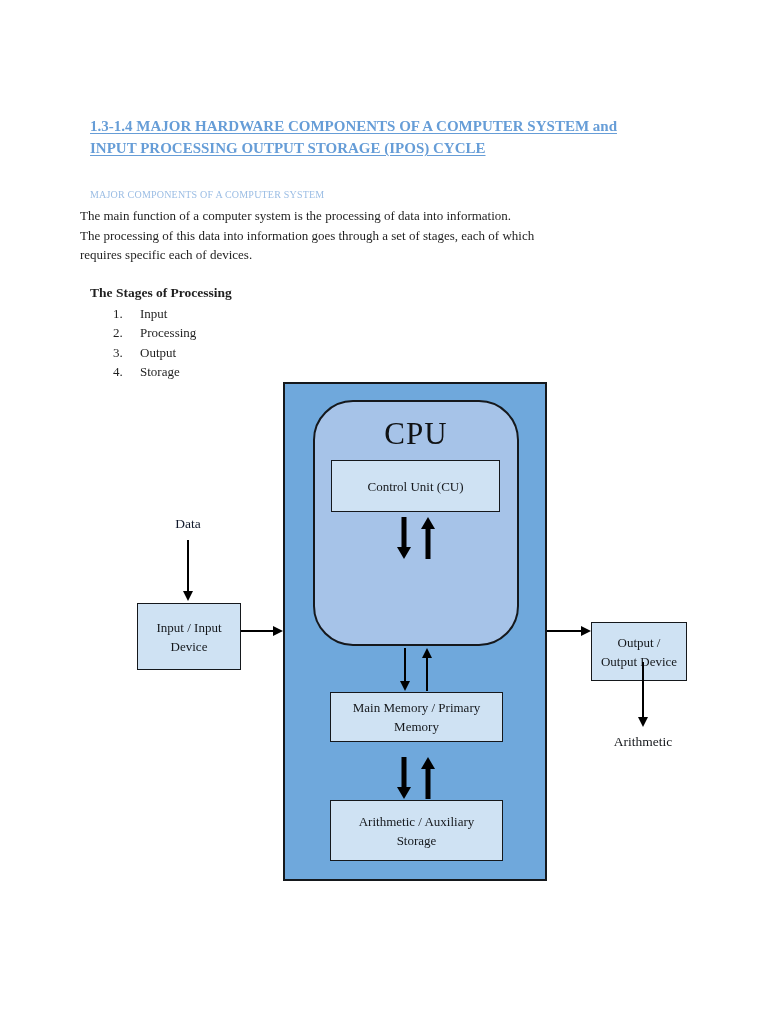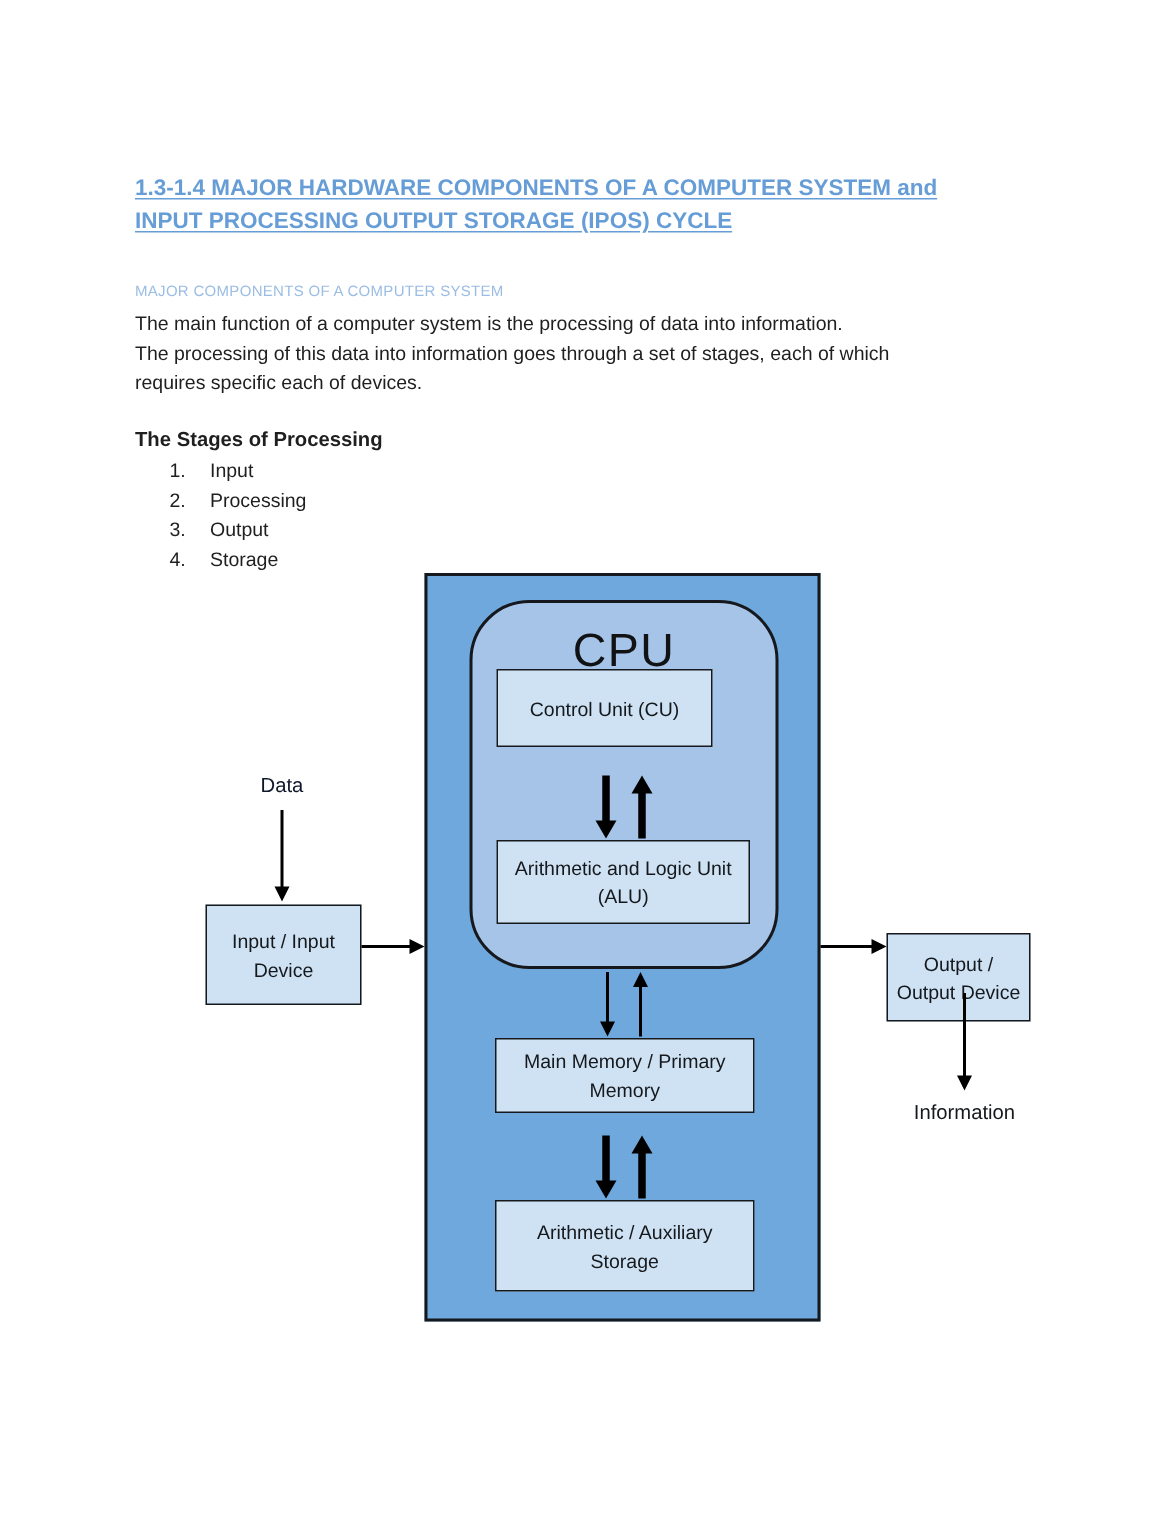--- a/index.html
+++ b/index.html
@@ -8,36 +8,36 @@
     --box-fill:#cfe2f3;
     --border-col:#15181c;
     --title-color:#669dd7;
     --heading-color:#9bbde4;
     --body-color:#1f1f1f;
   }
   *{margin:0;padding:0;box-sizing:border-box}
   html,body{background:#fff}
   .page{
     position:relative;width:768px;height:1024px;background:#ffffff;
-    font-family:Liberation Sans, sans-serif;overflow:hidden;
+    font-family:Liberation Serif, serif;overflow:hidden;
   }
   .abs{position:absolute}
 
   
   .doc-title{
     left:90px;top:115px;width:560px;
     font-size:15px;font-weight:bold;line-height:22px;
     color:var(--title-color);
   }
   .doc-title span{display:block;text-decoration:underline;text-underline-offset:2px;cursor:pointer}
   .section-heading{
     left:90px;top:187px;font-size:10px;line-height:16px;
     color:var(--heading-color);letter-spacing:.2px;
   }
-  .paragraph{left:90px;top:206px;font-size:13px;line-height:19.5px;color:var(--body-color)}
+  .paragraph{left:80px;top:206px;font-size:13px;line-height:19.5px;color:var(--body-color)}
   .paragraph span{display:block;white-space:nowrap}
   .stages-heading{left:90px;top:285px;font-size:13.5px;font-weight:bold;color:var(--body-color)}
   .stages{left:90px;top:304px;font-size:13px;color:var(--body-color)}
   .stage-row{display:flex;height:19.5px;align-items:center}
   .stage-num{margin-left:23px;width:27px}
   .stage-label{}
 
   
   .system-box{
     left:283px;top:382px;width:264px;height:499px;
@@ -49,21 +49,21 @@
   }
   .cpu-label{
     left:313px;top:417px;width:206px;text-align:center;
     font-size:31px;line-height:34px;color:#101214;letter-spacing:1px;
   }
   .node{
     background:var(--box-fill);border:1.5px solid var(--border-col);
     display:flex;flex-direction:column;align-items:center;justify-content:center;
     font-size:13px;line-height:19px;color:#15181c;text-align:center;
   }
-  .cu-node{left:331px;top:446px;width:144px;height:52px}
+  .cu-node{left:331px;top:460px;width:169px;height:52px}
   .alu-node{left:331px;top:560px;width:169px;height:56px}
   .main-node{left:330px;top:692px;width:173px;height:50px}
   .sec-node{left:330px;top:800px;width:173px;height:61px}
   .input-node{left:137px;top:603px;width:104px;height:67px}
   .output-node{left:591px;top:622px;width:96px;height:59px}
   .data-label{left:160px;top:516px;width:56px;text-align:center;font-size:13.5px;color:#0f172a}
   .info-label{left:598px;top:734px;width:90px;text-align:center;font-size:13.5px;color:#15181c}
 
   
   .arrow{position:absolute}
@@ -136,24 +136,20 @@
   </div>
 
   <div class="abs system-box"></div>
   <div class="abs cpu-box"></div>
   <div class="abs cpu-label">CPU</div>
 
   <div class="abs node cu-node">
     <span>Control Unit (CU)</span>
   </div>
 
-  <div class="abs node alu-node">
-    <span>Arithmetic and Logic Unit</span>
-    <span>(ALU)</span>
-  </div>
 
   <div class="abs node main-node">
     <span>Main Memory / Primary</span>
     <span>Memory</span>
   </div>
 
   <div class="abs node sec-node">
     <span>Arithmetic / Auxiliary</span>
     <span>Storage</span>
   </div>
@@ -162,21 +158,21 @@
     <span>Input / Input</span>
     <span>Device</span>
   </div>
 
   <div class="abs node output-node">
     <span>Output /</span>
     <span>Output Device</span>
   </div>
 
   <div class="abs data-label">Data</div>
-  <div class="abs info-label">Information</div>
+  <div class="abs info-label">Arithmetic</div>
 
   <div class="arrow v down thick" style="left:396px;top:517px;height:42px"></div>
   <div class="arrow v up thick" style="left:420px;top:517px;height:42px"></div>
 
   <div class="arrow v down thin" style="left:397px;top:648px;height:43px"></div>
   <div class="arrow v up thin" style="left:419px;top:648px;height:43px"></div>
 
   <div class="arrow v down thick" style="left:396px;top:757px;height:42px"></div>
   <div class="arrow v up thick" style="left:420px;top:757px;height:42px"></div>
 

